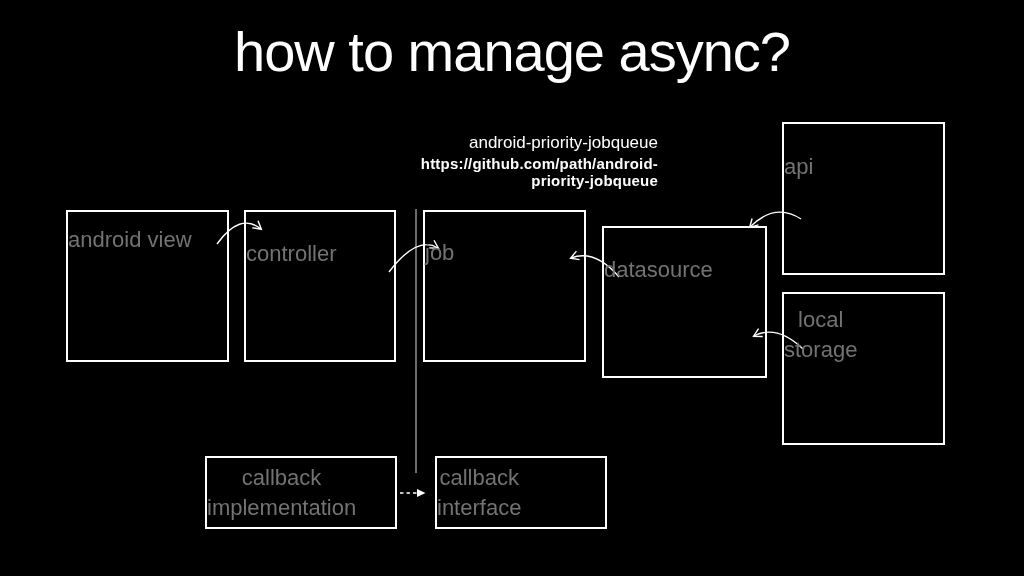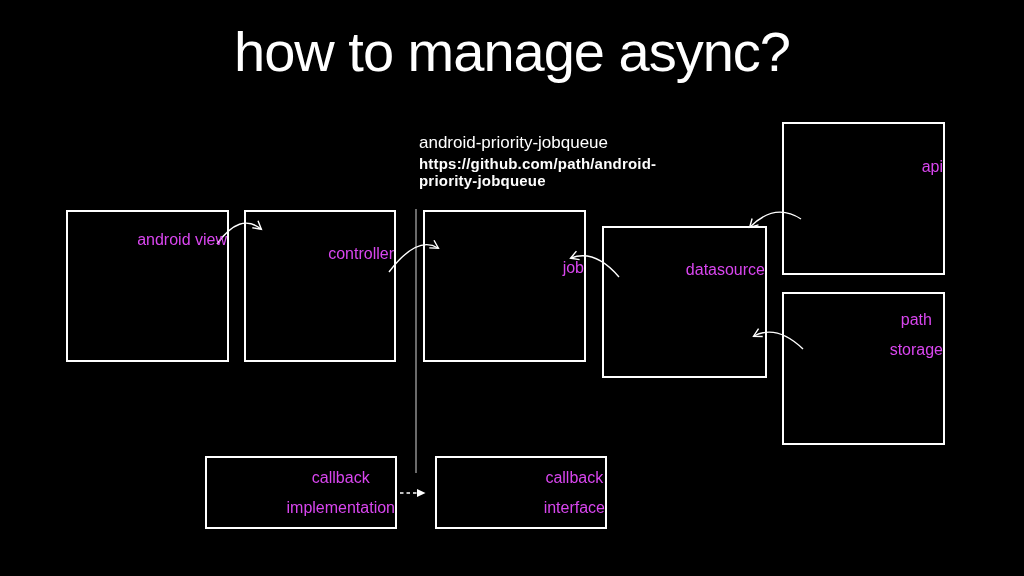--- a/index.html
+++ b/index.html
@@ -17,53 +17,53 @@
     margin:0;
     text-align:center;
     font-size:56px;
     line-height:68px;
     font-weight:300;
     letter-spacing:-1px;
     color:#fff;
   }
   .annotation{
     position:absolute;
-    left:419px;top:133px;
+    left:398px;top:133px;
     width:260px;
-    text-align:left;
+    text-align:right;
   }
   .lib-name{
     font-size:17px;
     line-height:20px;
     color:#fff;
   }
   .lib-url{
     margin-top:2px;
     font-size:15px;
     font-weight:700;
     letter-spacing:0.2px;
     color:#fdfdfd;
   }
   .node{
     position:absolute;
     box-sizing:border-box;
     border:2px solid #fff;
     background:transparent;
-    color:#d946ef;
+    color:#737373;
     display:flex;
-    justify-content:flex-end;
+    justify-content:flex-start;
     align-items:flex-start;
     text-align:center;
-    font-size:16px;
+    font-size:22px;
     line-height:30px;
     white-space:pre-line;
   }
   .n-android-view{left:66px;top:210px;width:163px;height:152px;padding-top:13px;}
   .n-controller  {left:244px;top:210px;width:152px;height:152px;padding-top:27px;}
-  .n-job         {left:423px;top:210px;width:163px;height:152px;padding-top:41px;}
+  .n-job         {left:423px;top:210px;width:163px;height:152px;padding-top:26px;}
   .n-datasource  {left:602px;top:226px;width:165px;height:152px;padding-top:27px;}
   .n-api         {left:782px;top:122px;width:163px;height:153px;padding-top:28px;}
   .n-local-storage{left:782px;top:292px;width:163px;height:153px;padding-top:11px;}
   .n-callback-implementation{left:205px;top:456px;width:192px;height:73px;align-items:center;padding-top:0;}
   .n-callback-interface     {left:435px;top:456px;width:172px;height:73px;align-items:center;padding-top:0;}
   .vline{
     position:absolute;
     left:415px;top:209px;
     width:2px;height:264px;
     background:#6a6a6a;
@@ -114,21 +114,21 @@
   <div class="node n-job">
     <span>job</span>
   </div>
   <div class="node n-datasource">
     <span>datasource</span>
   </div>
   <div class="node n-api">
     <span>api</span>
   </div>
   <div class="node n-local-storage">
-    <span>path
+    <span>local
 storage</span>
   </div>
   <div class="node n-callback-implementation">
     <span>callback
 implementation</span>
   </div>
   <div class="node n-callback-interface">
     <span>callback
 interface</span>
   </div>

